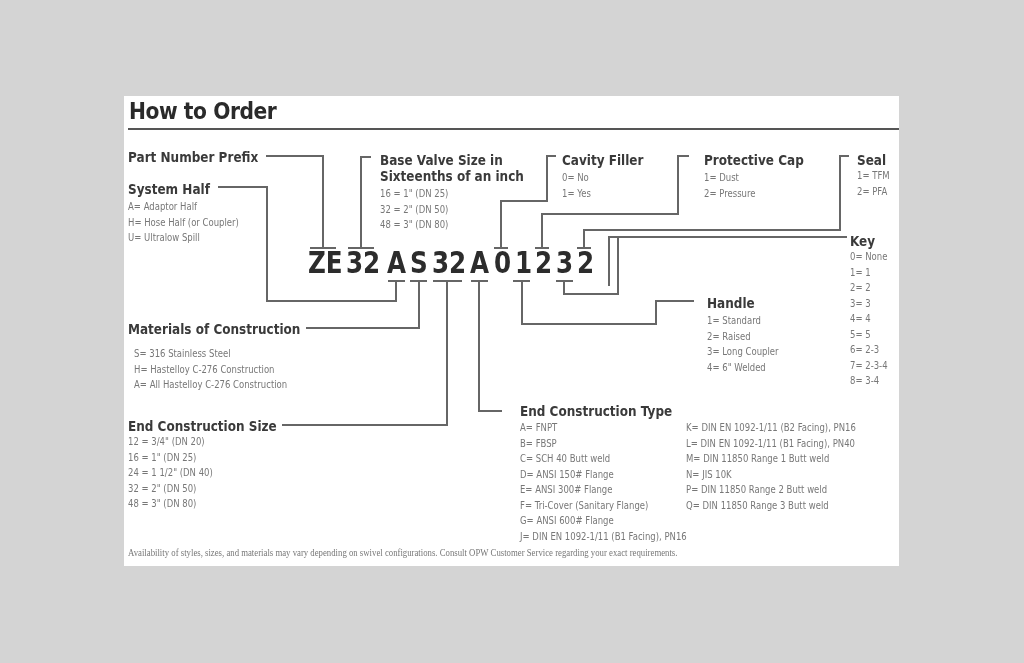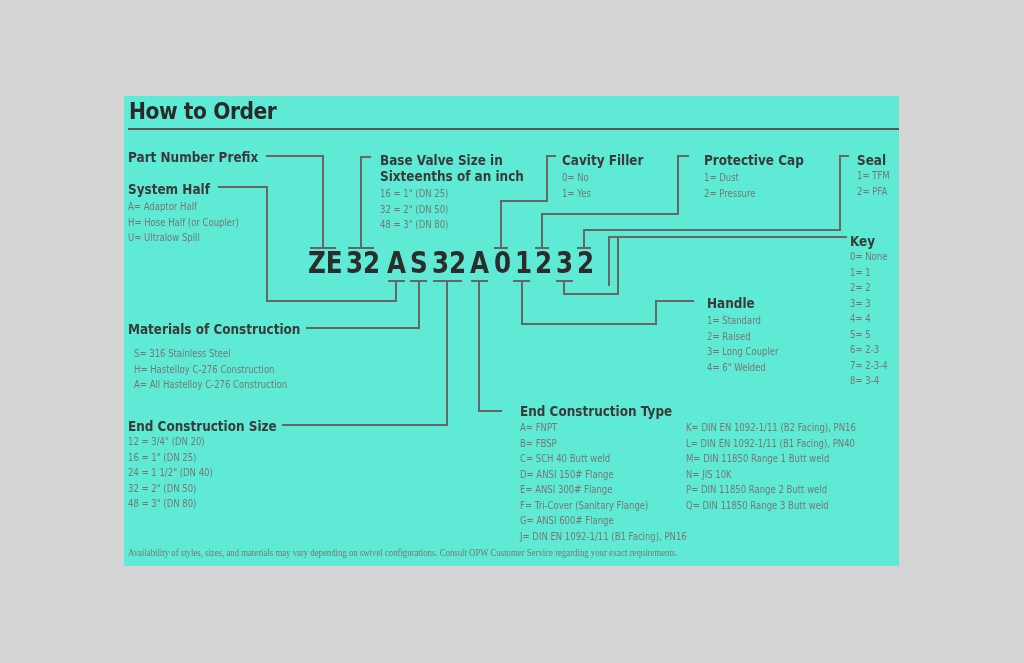--- a/index.html
+++ b/index.html
@@ -1,17 +1,17 @@
 <!DOCTYPE html>
 <html><head>
 <meta charset="utf-8">
 <style>
   html, body { margin:0; padding:0; }
   body { width:1024px; height:663px; background:#d4d4d4; position:relative; overflow:hidden; font-family:"Liberation Sans", sans-serif; }
-  .card { position:absolute; left:124px; top:96px; width:775px; height:470px; background:#5eead4; overflow:hidden; }
+  .card { position:absolute; left:124px; top:96px; width:775px; height:470px; background:#ffffff; overflow:hidden; }
   .title { position:absolute; left:5px; top:2px; font-family:"DejaVu Sans", sans-serif; font-weight:bold; font-size:23px; color:#2a2a2a; letter-spacing:-0.5px; transform:scaleX(0.88); transform-origin:left top; }
   .title-rule { position:absolute; left:4px; top:32px; width:771px; height:2px; background:#555; }
   .hdr { position:absolute; font-family:"DejaVu Sans", sans-serif; font-weight:bold; font-size:14px; color:#3a3a3a; white-space:nowrap; transform:scaleX(0.86); transform-origin:left top; line-height:16px; }
   .opts { position:absolute; font-family:"DejaVu Sans", sans-serif; font-size:10px; color:#777; white-space:nowrap; line-height:15.5px; transform:scaleX(0.85); transform-origin:left top; }
   .opts div { height:15.5px; }
   .code { position:absolute; top:150px; font-family:"DejaVu Sans", sans-serif; font-weight:bold; font-size:30px; color:#2c2c2c; line-height:34px; transform:scaleX(0.82); transform-origin:left top; }
   svg.lines { position:absolute; left:0; top:0; width:775px; height:470px; pointer-events:none; }
   svg.lines path, svg.lines line { stroke:#666; stroke-width:2; fill:none; }
   .foot { position:absolute; left:4px; top:452px; font-family:"Liberation Serif", serif; font-size:9.5px; color:#777; white-space:nowrap; transform:scaleX(0.92); transform-origin:left top; }
 </style>

